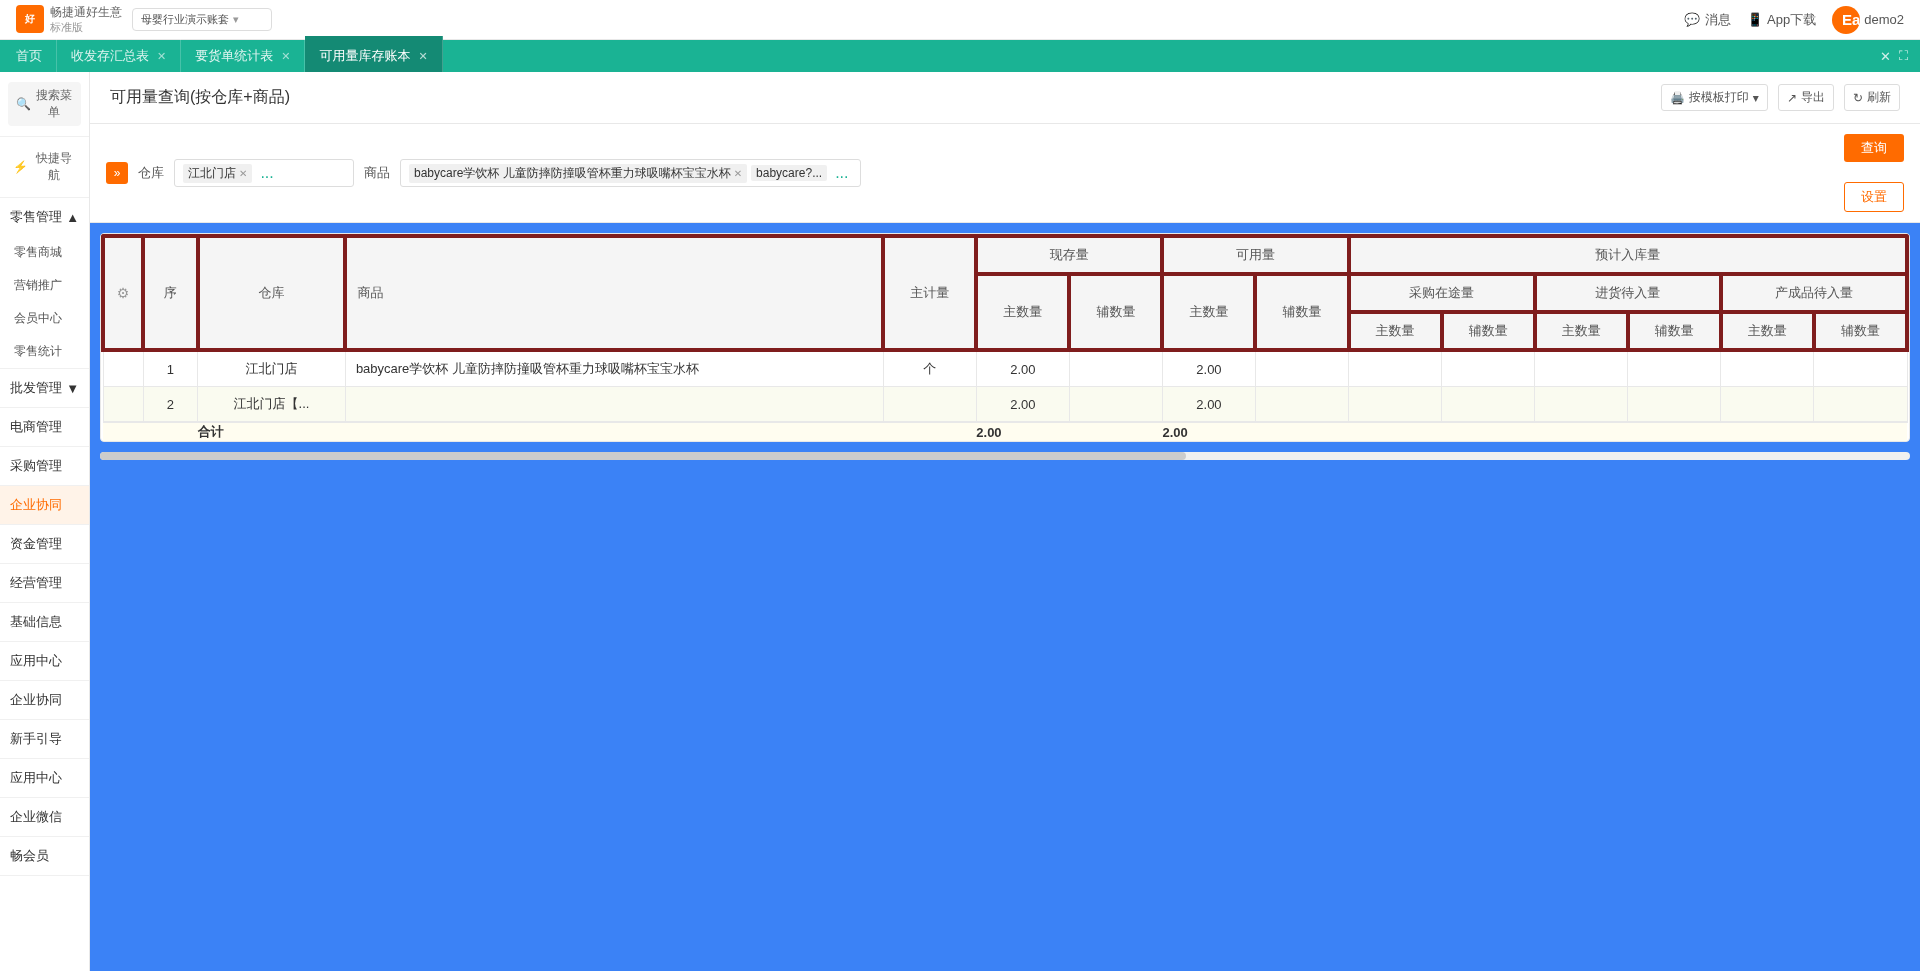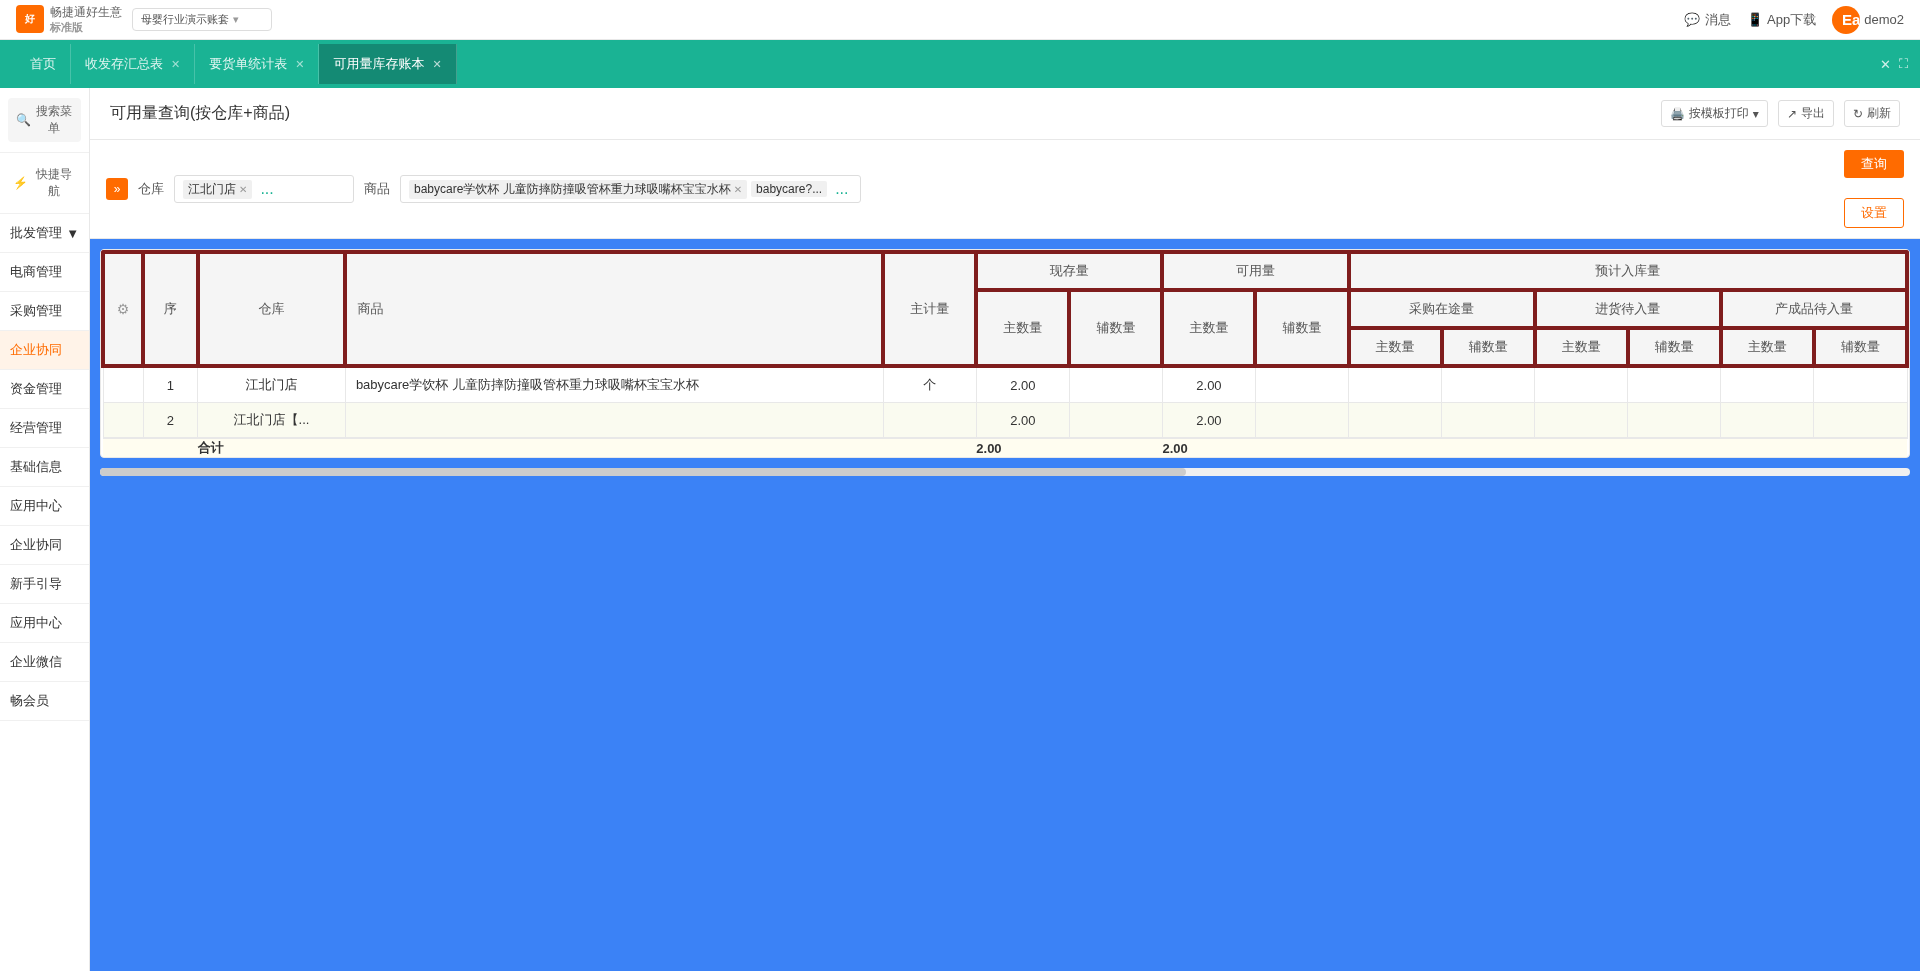--- a/index.html
+++ b/index.html
@@ -21,24 +21,24 @@
     .logo-icon { width: 28px; height: 28px; background: #ff6b00; border-radius: 4px; display: flex; align-items: center; justify-content: center; color: #fff; font-size: 10px; font-weight: bold; }
     .logo-text { font-size: 12px; color: #666; line-height: 1.3; }
     .industry-select { display: flex; align-items: center; gap: 4px; border: 1px solid #ddd; border-radius: 4px; padding: 3px 8px; font-size: 11px; color: #555; cursor: pointer; background: #fff; min-width: 140px; }
     .top-bar-right { display: flex; align-items: center; gap: 16px; }
     .top-bar-btn { display: flex; align-items: center; gap: 4px; font-size: 13px; color: #555; cursor: pointer; }
     .avatar { width: 28px; height: 28px; border-radius: 50%; background: #ff6b00; display: flex; align-items: center; justify-content: flex-end; color: #fff; font-size: 15px; font-weight: bold; }
 
     
     .tab-bar {
       background: #1ab394;
-      height: 48px;
-      display: flex;
-      align-items: center;
-      padding: 0 0 0 16px;
+      height: 32px;
+      display: flex;
+      align-items: center;
+      padding: 0 0 0 2px;
       flex-shrink: 0;
     }
     .tab-item {
       height: 40px;
       display: flex;
       align-items: center;
       padding: 0 14px;
       font-size: 13px;
       color: rgba(255,255,255,0.85);
       cursor: pointer;
@@ -282,21 +282,21 @@
   </style>
 </head>
 <body>
 
 <div class="top-bar">
   <div class="top-bar-left">
     <div class="logo-area">
       <div class="logo-icon">好</div>
       <div class="logo-text">
         <div>畅捷通好生意</div>
-        <div style="color:#999;font-size:11px;font-weight:bold;">标准版</div>
+        <div style="color:#999;font-size:11px;">标准版</div>
       </div>
     </div>
     <div class="industry-select">
       <span>母婴行业演示账套</span>
       <span style="color:#999;">▾</span>
     </div>
   </div>
   <div class="top-bar-right">
     <div class="top-bar-btn">
       <span>💬</span>
@@ -347,20 +347,38 @@
         <span>搜索菜单</span>
       </button>
     </div>
     <div class="sidebar-nav-btn">
       <button class="sidebar-quick-nav">
         <span>⚡</span>
         <span>快捷导航</span>
       </button>
     </div>
 
+    <div class="sidebar-group">
+      <div class="sidebar-group-header">
+        <span>零售管理</span>
+        <span>▲</span>
+      </div>
+      <div class="sidebar-item">
+        <span>零售商城</span>
+      </div>
+      <div class="sidebar-item">
+        <span>营销推广</span>
+      </div>
+      <div class="sidebar-item">
+        <span>会员中心</span>
+      </div>
+      <div class="sidebar-item">
+        <span>零售统计</span>
+      </div>
+    </div>
 
     <div class="sidebar-group">
       <div class="sidebar-group-header">
         <span>批发管理</span>
         <span>▼</span>
       </div>
     </div>
 
     <div class="sidebar-group">
       <div class="sidebar-group-header">

